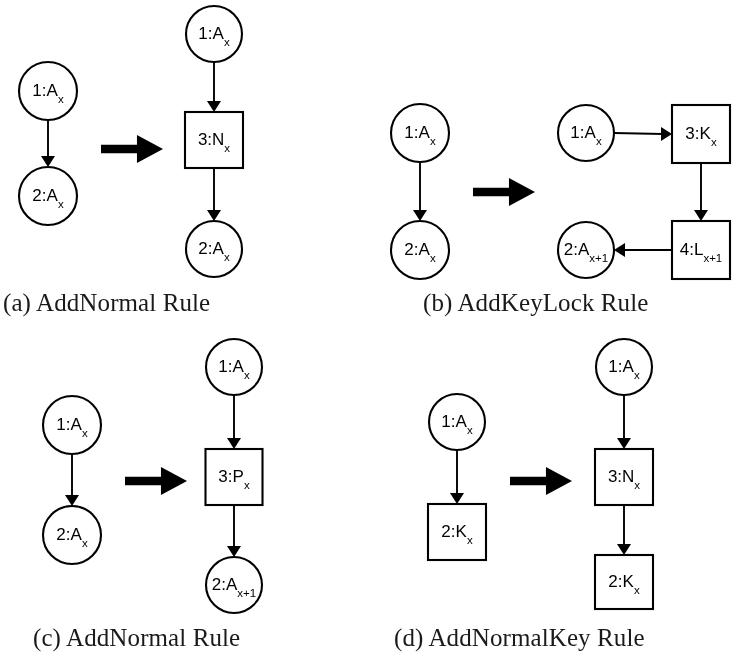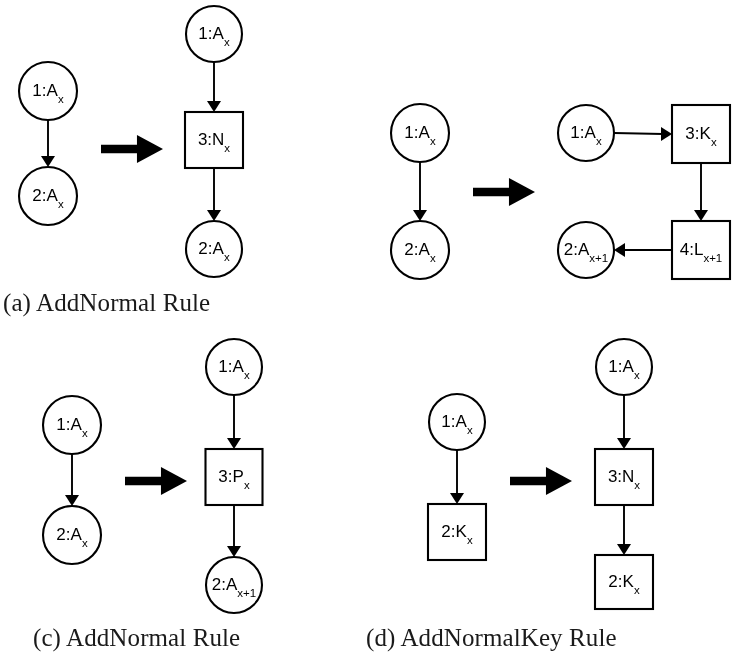--- a/index.html
+++ b/index.html
@@ -190,16 +190,17 @@
           <text x="624" y="478" class="node-label"><tspan>3:N</tspan><tspan class="sub" dy="5">x</tspan></text>
         </g>
         <g>
           <rect x="595" y="555" width="58" height="54" class="shape-outline"></rect>
           <text x="624" y="583" class="node-label"><tspan>2:K</tspan><tspan class="sub" dy="5">x</tspan></text>
         </g>
       </g>
     </svg>
 
   <div class="caption" id="cap-a" style="left: 3px; top: 289px;">(a) AddNormal Rule</div>
+  <div class="caption" id="cap-b" style="left: 423px; top: 289px;">(b) AddKeyLock Rule</div>
   <div class="caption" id="cap-c" style="left: 33px; top: 624px;">(c) AddNormal Rule</div>
-  <div class="caption" id="cap-d" style="left: 366px; top: 624px; text-align: right;">(d) AddNormalKey Rule</div>
+  <div class="caption" id="cap-d" style="left: 394px; top: 624px; text-align: right;">(d) AddNormalKey Rule</div>
 
 </div>
 
 </body></html>

